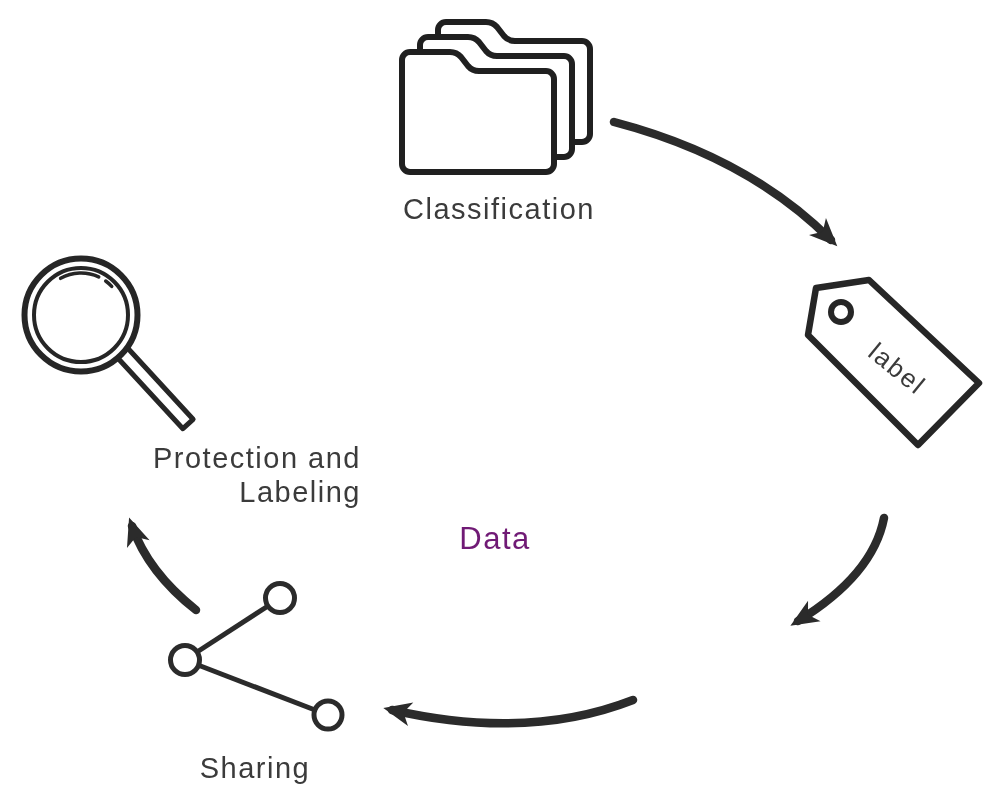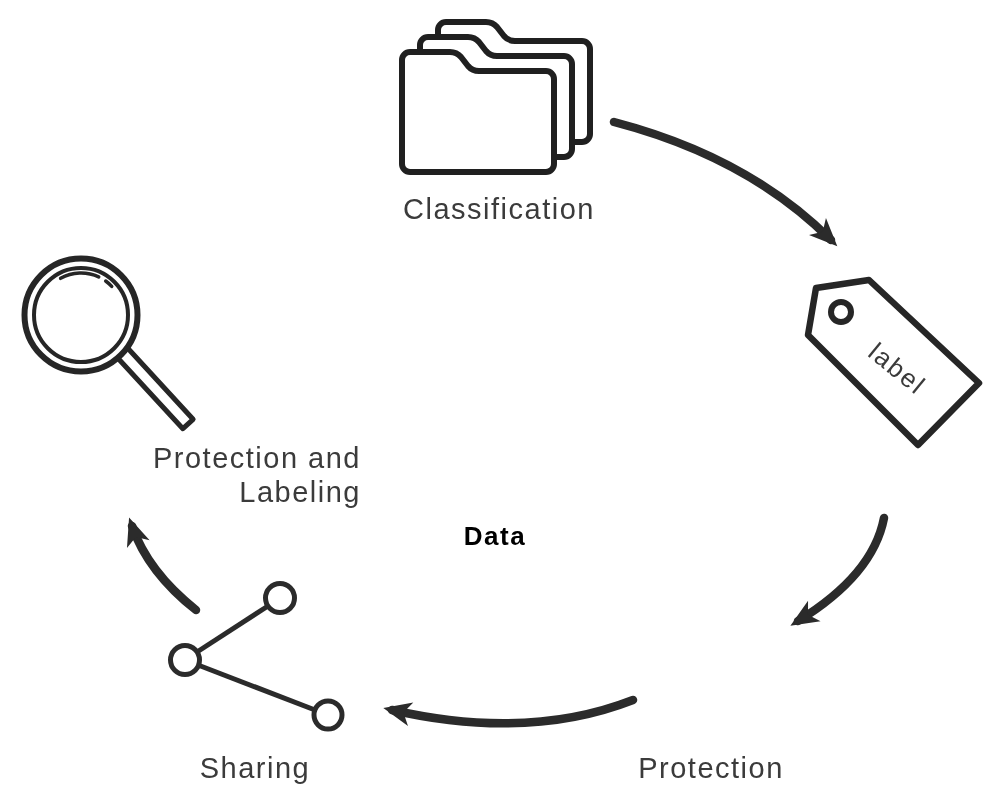--- a/index.html
+++ b/index.html
@@ -28,23 +28,23 @@
     font-weight: 400;
     letter-spacing: 1.5px;
     white-space: nowrap;
     text-align: right;
     line-height: 34px;
   }
   .stage-label.two-line { white-space: normal; width: 320px; }
   .center-label {
     position: absolute;
     transform: translateX(-50%);
-    color: #000000;
-    font-size: 26px;
-    font-weight: 700;
+    color: #701a75;
+    font-size: 31px;
+    font-weight: 400;
     letter-spacing: 1.5px;
     white-space: nowrap;
   }
   .tag-text {
     position: absolute;
     left: 897px;
     top: 369px;
     transform: translate(-50%, -50%) rotate(39deg);
     color: #3b3b3b;
     font-size: 26px;
@@ -105,21 +105,20 @@
         <path d="M 105.7 281 A 42 42 0 0 1 111.7 286.4"></path>
       </g>
     </g>
   </svg>
 
   <div class="stage-label" style="left:499px; top:192px;">Classification</div>
 
   <div class="tag-text">label</div>
 
 
-  <div class="stage-label" style="left:711px; top:751px;">Protection</div>
 
   <div class="stage-label" style="left:255px; top:751px;">Sharing</div>
 
   <div class="stage-label two-line" style="left:201px; top:441px;">
     <span>Protection and</span><br>
     <span>Labeling</span>
   </div>
 
   <div class="center-label" style="left:495px; top:521px;">Data</div>
 

